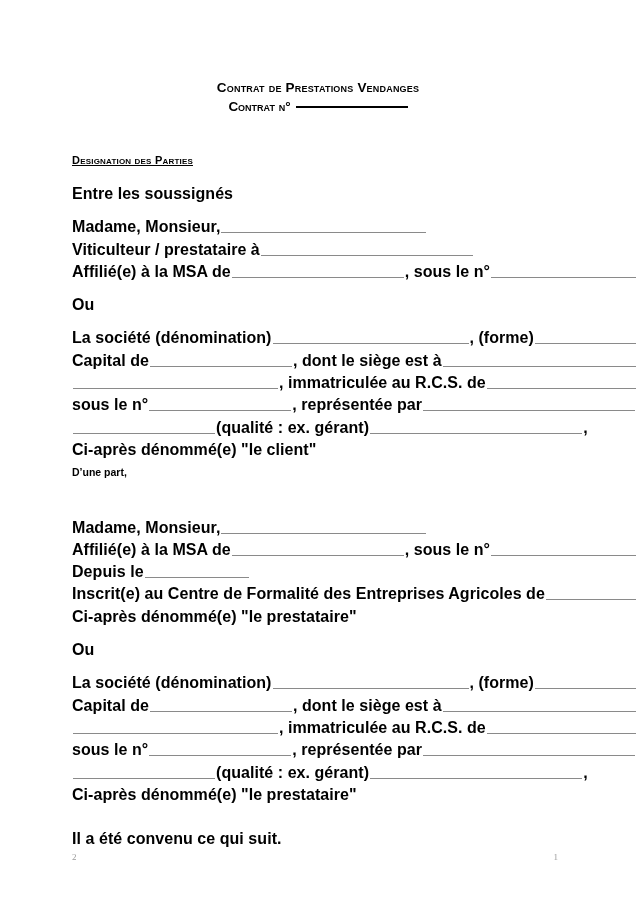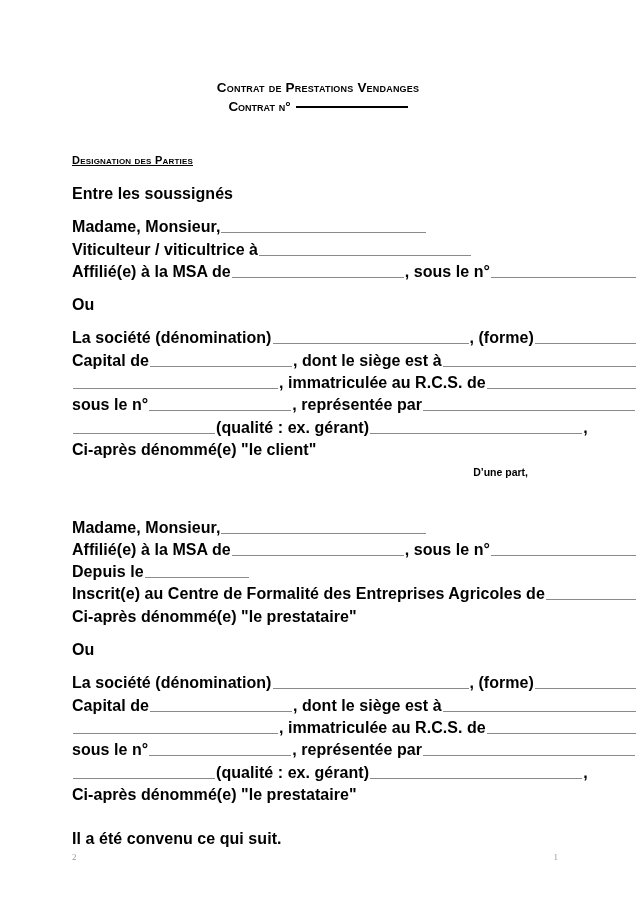--- a/index.html
+++ b/index.html
@@ -98,21 +98,21 @@
   .b-lg  { width: 142px; }
   .b-xxl { width: 172px; }
   .b-205 { width: 205px; }
   .b-212 { width: 212px; }
   .b-s175{ width: 175px; }
   .b-flex{ width: 196px; }
 
   .right-part {
     font-size: 10.5px;
     font-weight: bold;
-    text-align: right;
+    text-align: left;
     padding-right: 30px;
     line-height: 22.3px;
   }
 
   
   .footer {
     position: absolute;
     left: 72px;
     top: 852px;
     width: 486px;
@@ -141,21 +141,21 @@
 
     <div class="ln">Entre les soussignés</div>
 
     <div class="gap-sm"></div>
 
     
     <div class="ln">
       <span>Madame, Monsieur,</span><span class="b b-205"></span>
     </div>
     <div class="ln">
-      <span>Viticulteur / viticultrice à</span><span class="b b-212"></span>
+      <span>Viticulteur / prestataire à</span><span class="b b-212"></span>
     </div>
     <div class="ln">
       <span>Affilié(e) à la MSA de</span><span class="b b-xxl"></span><span>, sous le n°</span><span class="b b-s175"></span>
     </div>
 
     <div class="gap-sm"></div>
 
     <div class="ln">Ou</div>
 
     <div class="gap-sm"></div>

